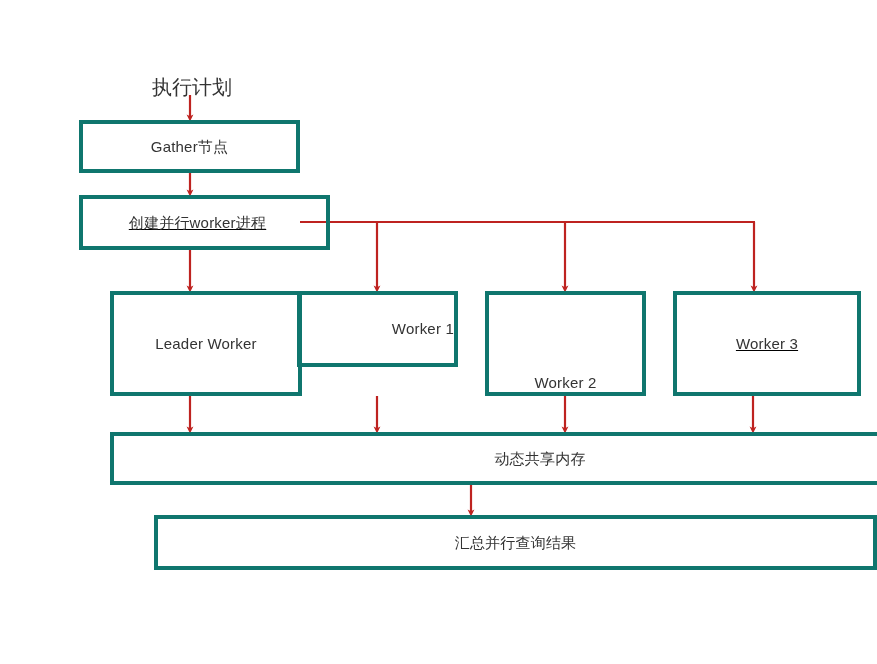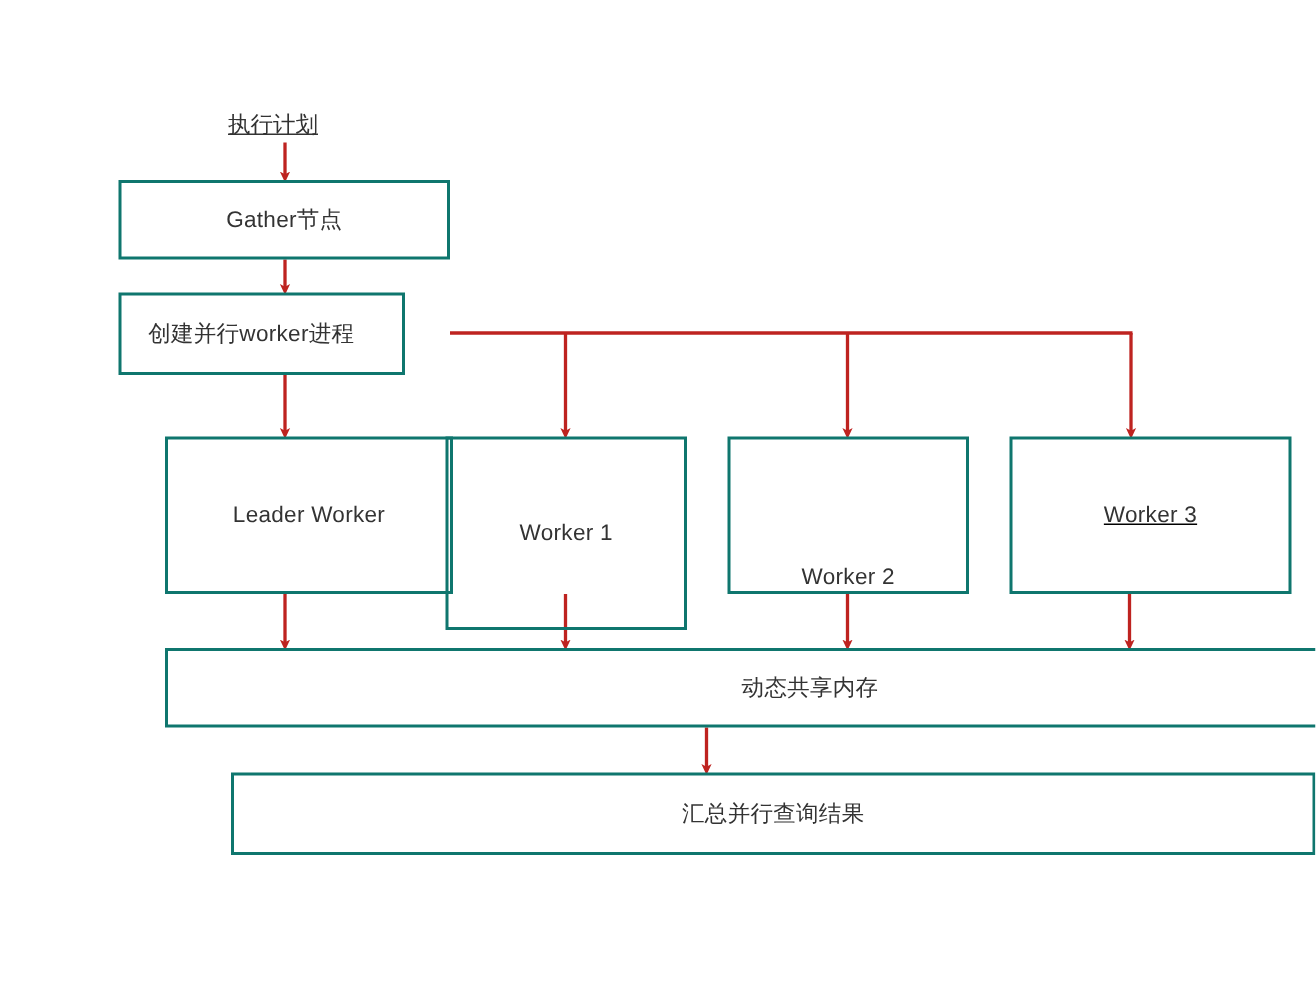--- a/index.html
+++ b/index.html
@@ -20,48 +20,47 @@
   #diagram-svg {
     position: absolute;
     left: 0;
     top: 0;
     width: 877px;
     height: 664px;
   }
   .node-box {
     position: absolute;
     box-sizing: border-box;
-    border: 2px solid #0f766e;
+    border: 4px solid #0f766e;
     background: transparent;
     display: flex;
     align-items: center;
     justify-content: center;
   }
   .node-label {
     color: #333333;
     font-size: 15px;
     line-height: 1.2;
     letter-spacing: 0.2px;
     white-space: nowrap;
     user-select: none;
   }
   .free-label {
     position: absolute;
     color: #333333;
-    font-size: 15px;
+    font-size: 20px;
     line-height: 1.2;
     white-space: nowrap;
     user-select: none;
-    text-decoration: underline;
   }
   
   #box-gather      { left: 79px;  top: 120px; width: 221px; height: 53px; }
-  #box-create      { left: 79px;  top: 195px; width: 191px; height: 55px; }
+  #box-create      { left: 79px;  top: 195px; width: 251px; height: 55px; text-decoration: underline; }
   #box-leader      { left: 110px; top: 291px; width: 192px; height: 105px; }
-  #box-worker1     { left: 297px; top: 291px; width: 161px; height: 129px; }
+  #box-worker1     { left: 297px; top: 291px; width: 161px; height: 76px; justify-content: flex-end; }
   #box-worker2     { left: 485px; top: 291px; width: 161px; height: 105px; align-items: flex-end; }
   #box-worker3     { left: 673px; top: 291px; width: 188px; height: 105px; text-decoration: underline; }
   #box-shared-mem  { left: 110px; top: 432px; width: 860px; height: 53px; }
   #box-summary     { left: 110px; top: 515px; width: 723px; height: 55px; margin-left: 44px; }
 
   #label-plan { left: 152px; top: 75px; }
 
   
   #box-create .node-label { padding-right: 14px; }
 </style>

